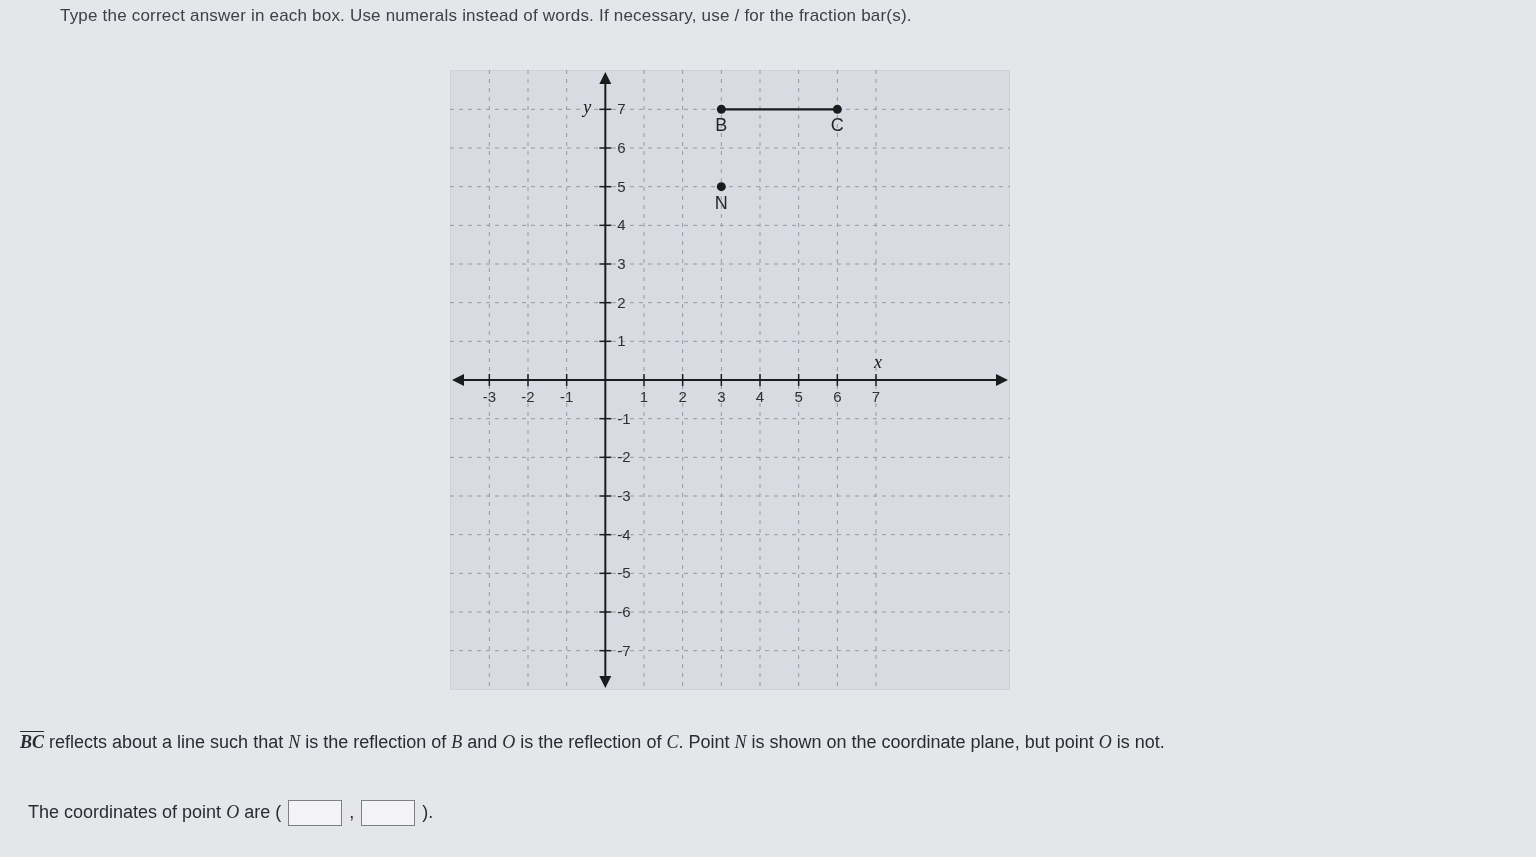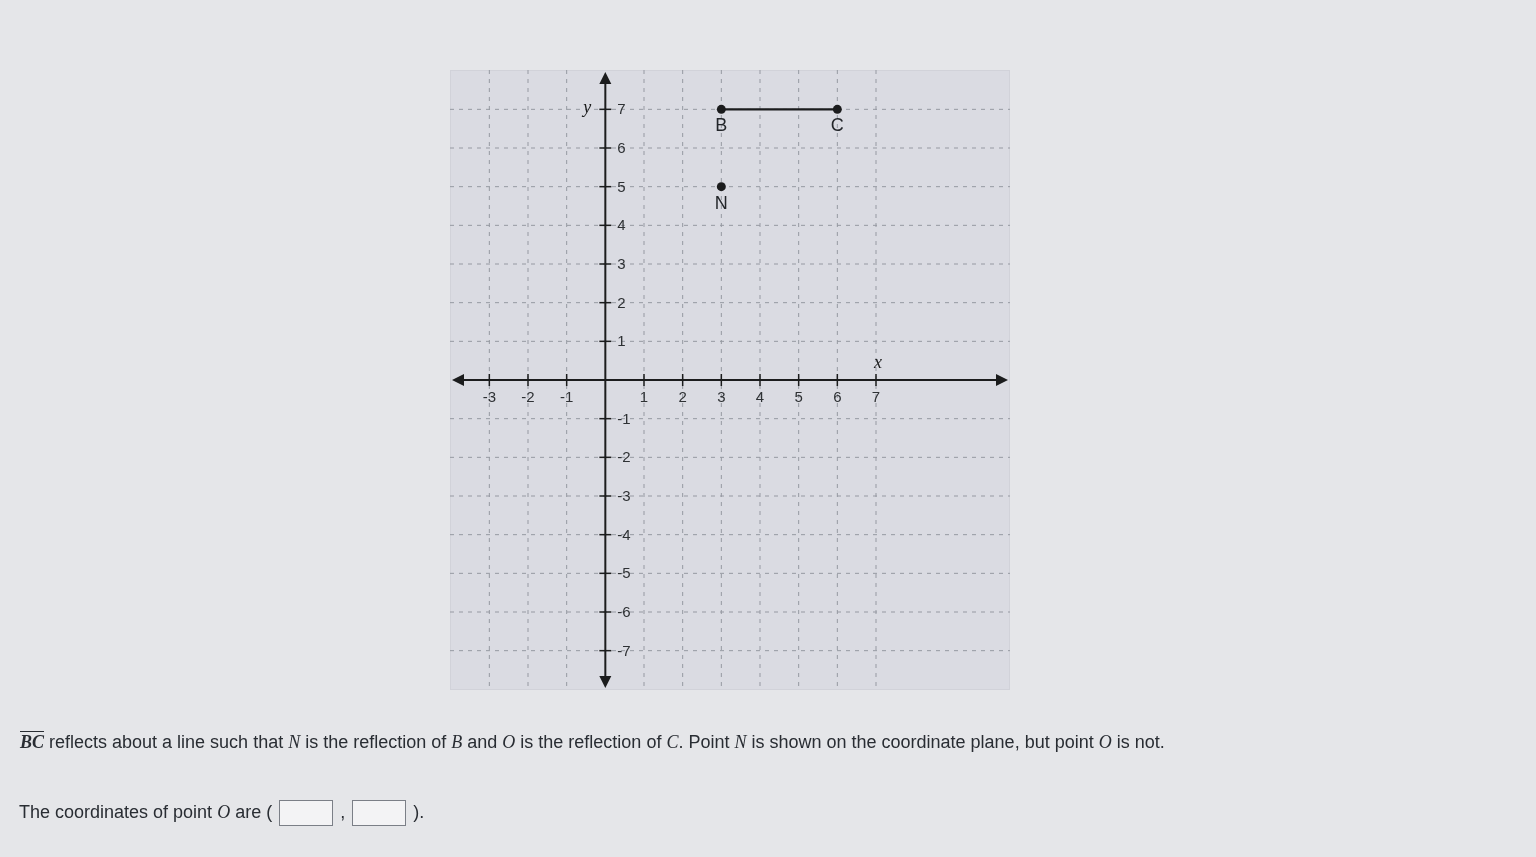--- a/index.html
+++ b/index.html
@@ -82,21 +82,21 @@
     bottom: 100px;
     left: 20px;
     right: 20px;
     font-size: 18px;
     color: #292d33;
     line-height: 1.6;
   }
   .bottom-text2 {
     position: absolute;
     bottom: 30px;
-    left: 19px;
+    left: 28px;
     font-size: 18px;
     color: #292d33;
     line-height: 1.6;
   }
   .math-i {
     font-style: italic;
     font-family: Georgia, 'Times New Roman', serif;
   }
   .overline {
     text-decoration: overline;
@@ -118,20 +118,21 @@
   }
   .cursor-glyph {
     font-family: Georgia, 'Times New Roman', serif;
     font-style: italic;
   }
 </style>
 </head>
 <body>
 <div class="page">
 
+<div class="instruction">Type the correct answer in each box. Use numerals instead of words. If necessary, use / for the fraction bar(s).</div>
 
 <div class="graph-wrap">
   <svg viewBox="0 0 560 620">
     <g id="grid">
           <line x1="0" x2="560" y1="580.6666666666665" y2="580.6666666666665" class="gridline"></line>
           <line x1="0" x2="560" y1="542" y2="542" class="gridline"></line>
           <line x1="0" x2="560" y1="503.33333333333326" y2="503.33333333333326" class="gridline"></line>
           <line x1="0" x2="560" y1="464.66666666666663" y2="464.66666666666663" class="gridline"></line>
           <line x1="0" x2="560" y1="425.99999999999994" y2="425.99999999999994" class="gridline"></line>
           <line x1="0" x2="560" y1="387.33333333333326" y2="387.33333333333326" class="gridline"></line>

